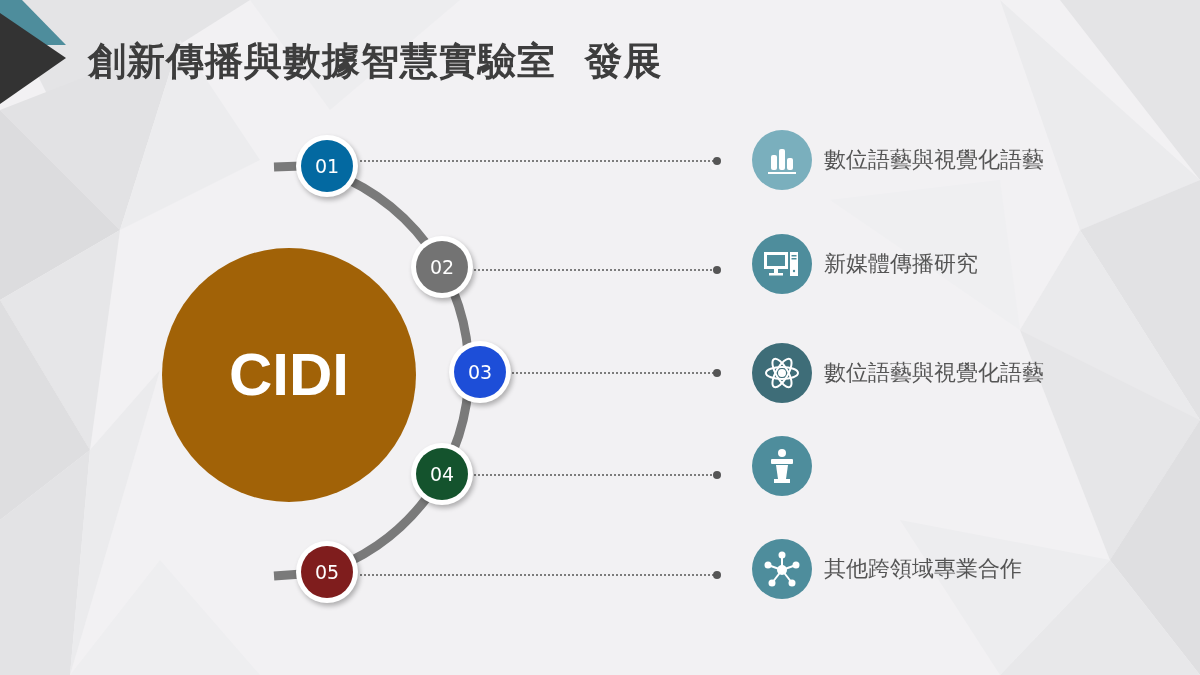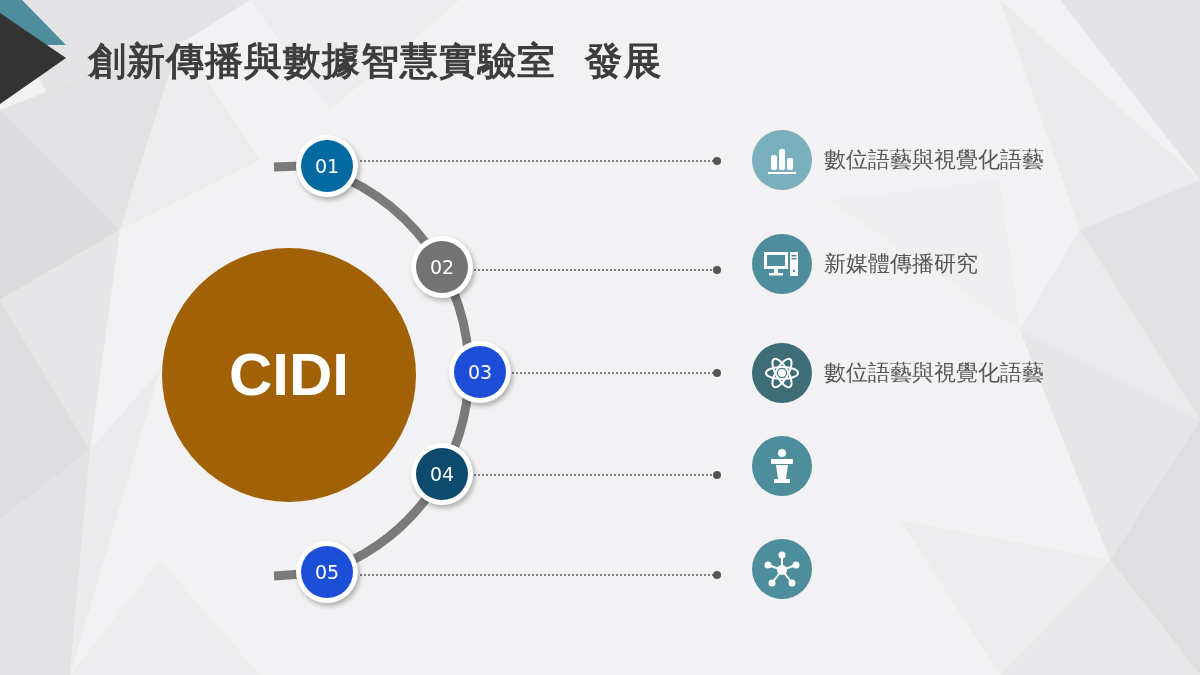--- a/index.html
+++ b/index.html
@@ -81,24 +81,24 @@
 <div class="node" style="left:327px;top:166px">
   <div class="inner" style="background:#0369a1">01</div>
 </div>
 <div class="node" style="left:442px;top:267px">
   <div class="inner" style="background:#737373">02</div>
 </div>
 <div class="node" style="left:480px;top:372px">
   <div class="inner" style="background:#1d4ed8">03</div>
 </div>
 <div class="node" style="left:442px;top:474px">
-  <div class="inner" style="background:#0c4a6e">04</div>
+  <div class="inner" style="background:#14532d">04</div>
 </div>
 <div class="node" style="left:327px;top:572px">
-  <div class="inner" style="background:#1d4ed8">05</div>
+  <div class="inner" style="background:#7f1d1d">05</div>
 </div>
 
 <div class="item" style="top:130px">
   <div class="icon-circle" style="background:#7aafbd">
     <svg width="34" height="30" viewBox="0 0 34 30">
       <rect x="6" y="10" width="6" height="15" rx="2" fill="#fff"></rect>
       <rect x="14" y="4" width="6" height="21" rx="2" fill="#fff"></rect>
       <rect x="22" y="13" width="6" height="12" rx="2" fill="#fff"></rect>
       <rect x="3" y="27" width="28" height="2" fill="#fff"></rect>
     </svg>
@@ -157,13 +157,14 @@
       <g fill="#fff">
         <circle cx="19" cy="20" r="5"></circle>
         <circle cx="19" cy="5" r="3.5"></circle>
         <circle cx="5" cy="15" r="3.5"></circle>
         <circle cx="33" cy="15" r="3.5"></circle>
         <circle cx="9" cy="33" r="3.5"></circle>
         <circle cx="29" cy="33" r="3.5"></circle>
       </g>
     </svg>
   </div>
+  <span class="item-label">其他跨領域專業合作</span>
 </div>
 
 </body></html>

